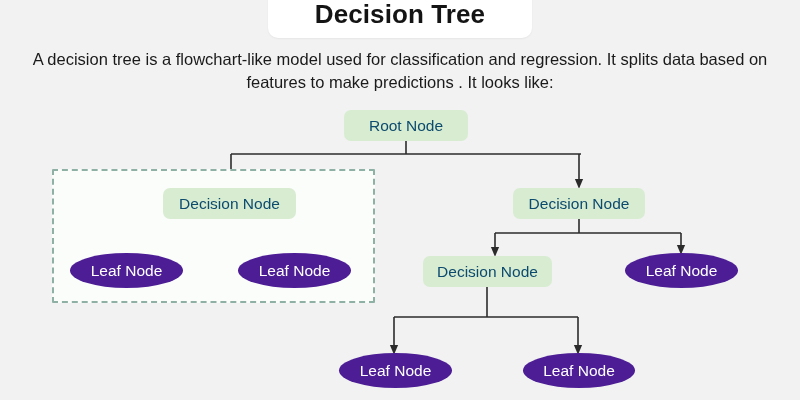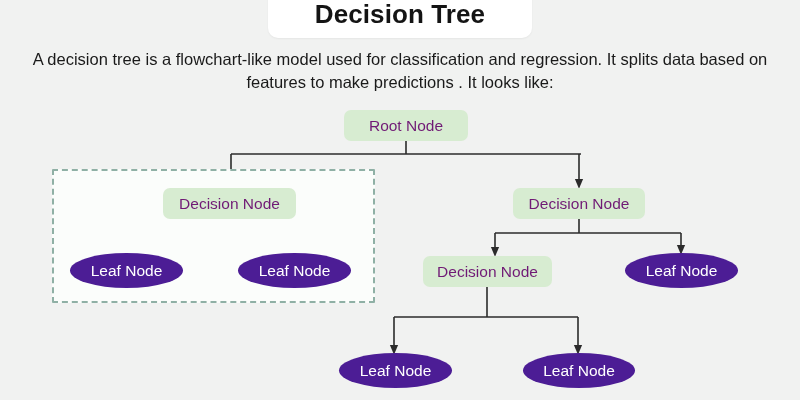--- a/index.html
+++ b/index.html
@@ -76,21 +76,21 @@
   }
 
   
   .node-box {
     position: absolute;
     background: #d7ecd1;
     border-radius: 7px;
     display: flex;
     align-items: center;
     justify-content: center;
-    color: #701a75;
+    color: #0c4a6e;
     font-size: 15.5px;
     box-sizing: border-box;
   }
   .node-ellipse {
     position: absolute;
     background: #4c1d95;
     border-radius: 50%;
     display: flex;
     align-items: center;
     justify-content: center;

